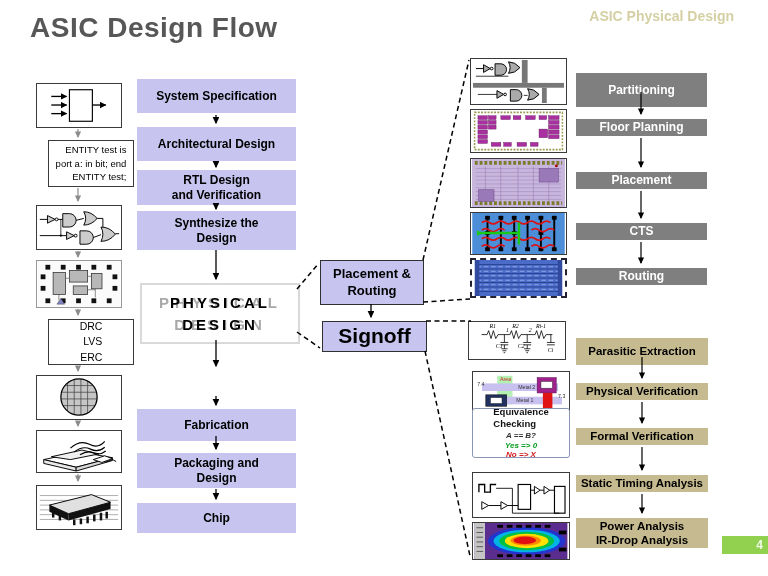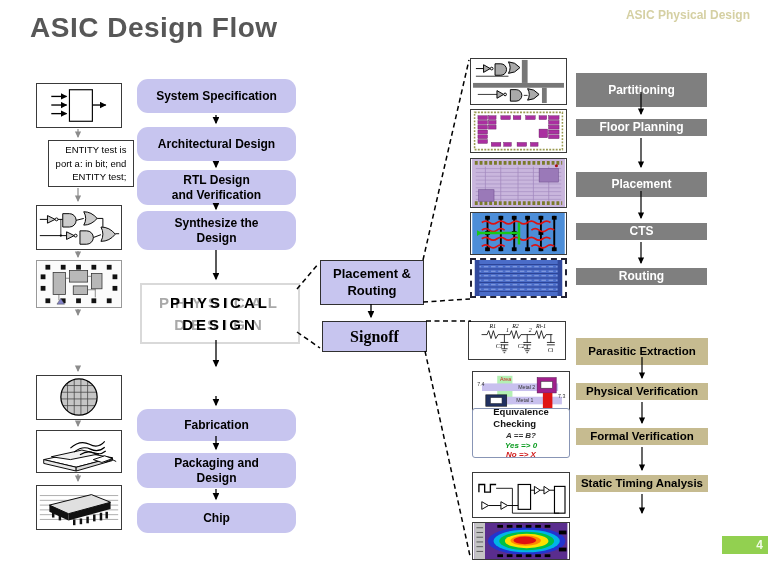--- a/index.html
+++ b/index.html
@@ -2,29 +2,29 @@
 <html style="--lavender: #c7c5ef; --step-gray: #7f7f7f; --step-tan: #c6bb90; --page-green: #92d050; --title-gray: #575757; --corner-tan: #d5d0a3;"><head>
 <meta charset="utf-8">
 <style>
   html,body{margin:0;padding:0;background:#fff;}
   #slide{position:relative;width:768px;height:576px;background:#ffffff;overflow:hidden;
          font-family:"Liberation Sans",sans-serif;}
   .abs{position:absolute;}
   .ml{white-space:pre-line;}
   
   #title{left:30px;top:12px;font-size:28px;font-weight:bold;color:var(--title-gray);letter-spacing:.5px;}
-  #corner{right:18px;top:8px;font-size:12px;font-weight:bold;color:var(--corner-tan);}
+  #corner{right:34px;top:8px;font-size:14px;font-weight:bold;color:var(--corner-tan);}
   
   .fbox{position:absolute;display:flex;align-items:center;justify-content:center;text-align:center;
         font-weight:bold;line-height:1.25;}
-  .lav{background:var(--lavender);color:#000;font-size:12px;border-radius:11px;}
+  .lav{background:var(--lavender);color:#000;font-size:12px;}
   .gry{background:var(--step-gray);color:#fff;font-size:12px;}
   .tan{background:var(--step-tan);color:#000;font-size:11.5px;}
   .bridge{background:var(--lavender);border:1.5px solid #303030;color:#000;font-size:13px;}
-  #signoff{font-size:16px;font-family:Liberation Serif, serif;}
+  #signoff{font-size:21px;}
   
   #pdbox{position:absolute;left:140px;top:283px;width:156px;height:57px;background:#fff;
          border:2px solid #d9d9d9;}
   #pdbox .layer{position:absolute;inset:0;display:flex;align-items:center;justify-content:center;
          text-align:center;font-weight:bold;font-size:15px;line-height:1.45;white-space:pre-line;}
   #pd-ghost{color:#a9a9a9;letter-spacing:6px;transform:translateX(1px);}
   #pd-main{color:#000;letter-spacing:3px;}
   
   .img{position:absolute;border:1px solid #3a3a3a;background:#fff;box-sizing:border-box;overflow:hidden;}
   .img svg{display:block;width:100%;height:100%;}
@@ -122,20 +122,23 @@
         <line x1="29" y1="18" x2="33" y2="18"></line>
           <line x1="52" y1="16" x2="56" y2="16"></line>
         <line x1="52" y1="30" x2="60" y2="30"></line>
           <line x1="60" y1="29" x2="60" y2="38"></line>
         <line x1="22" y1="35" x2="22" y2="41"></line>
       </g>
       <polygon points="20,45 28,45 24,39" fill="#8282c8" stroke="#444" stroke-width="0.5"></polygon>
     </svg>
   </div>
 
+  <div class="img txtimg ml" style="left:36px;top:319px;width:86px;height:46px;font-size:10.5px">DRC
+LVS
+ERC</div>
 
   <div class="img" style="left:36px;top:375px;width:86px;height:45px">
     <svg viewBox="0 0 86 45">
       <defs>
           <clipPath id="wclip">
             <circle cx="43" cy="22" r="19"></circle>
           </clipPath>
         </defs>
       <g clip-path="url(#wclip)">
         <rect x="24" y="3" width="38" height="38" fill="#c6c6c6"></rect>
@@ -383,21 +386,21 @@
       <rect x="92" y="0" width="5" height="40" fill="#31499e"></rect>
     </svg>
   </div>
 
   <div class="fbox gry" style="left:576px;top:73px;width:131px;height:34px">
       <span>Partitioning</span>
     </div>
   <div class="fbox gry" style="left:576px;top:119px;width:131px;height:17px">
       <span>Floor Planning</span>
     </div>
-  <div class="fbox gry" style="left:576px;top:172px;width:131px;height:25px">
+  <div class="fbox gry" style="left:576px;top:172px;width:131px;height:17px">
       <span>Placement</span>
     </div>
   <div class="fbox gry" style="left:576px;top:223px;width:131px;height:17px">
       <span>CTS</span>
     </div>
   <div class="fbox gry" style="left:576px;top:268px;width:131px;height:17px">
       <span>Routing</span>
     </div>
 
   <div class="img" style="left:468px;top:321px;width:98px;height:39px">
@@ -531,20 +534,24 @@
     </div>
   <div class="fbox tan" style="left:576px;top:383px;width:132px;height:17px">
       <span>Physical Verification</span>
     </div>
   <div class="fbox tan" style="left:576px;top:428px;width:132px;height:17px">
       <span>Formal Verification</span>
     </div>
   <div class="fbox tan" style="left:576px;top:475px;width:132px;height:17px">
       <span>Static Timing Analysis</span>
     </div>
+  <div class="fbox tan" style="left:576px;top:518px;width:132px;height:30px">
+      <span class="ml">Power Analysis
+IR-Drop Analysis</span>
+    </div>
 
   <div class="abs" id="pagenum">
       <span>4</span>
     </div>
 
   <svg id="overlay" width="768" height="576">
     <defs>
       <marker id="mb" markerWidth="7" markerHeight="7" refX="4.6" refY="2.6" orient="auto">
           <path d="M0,0 L5.5,2.6 L0,5.2 z" fill="#000"></path>
         </marker>

